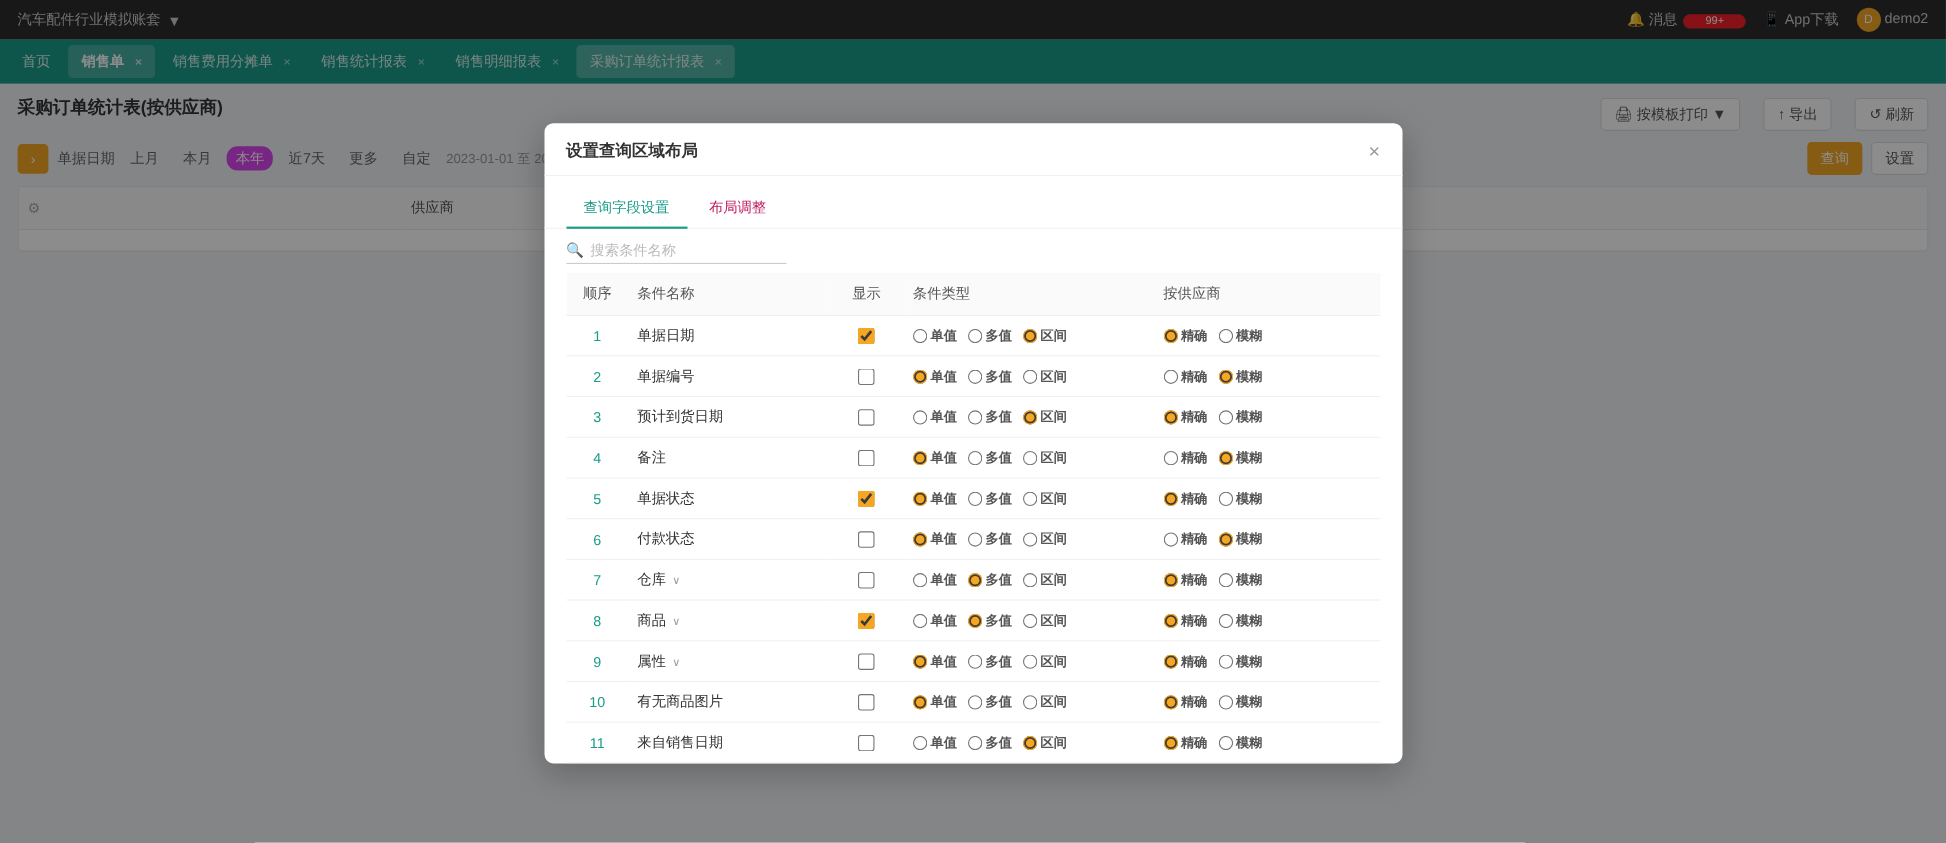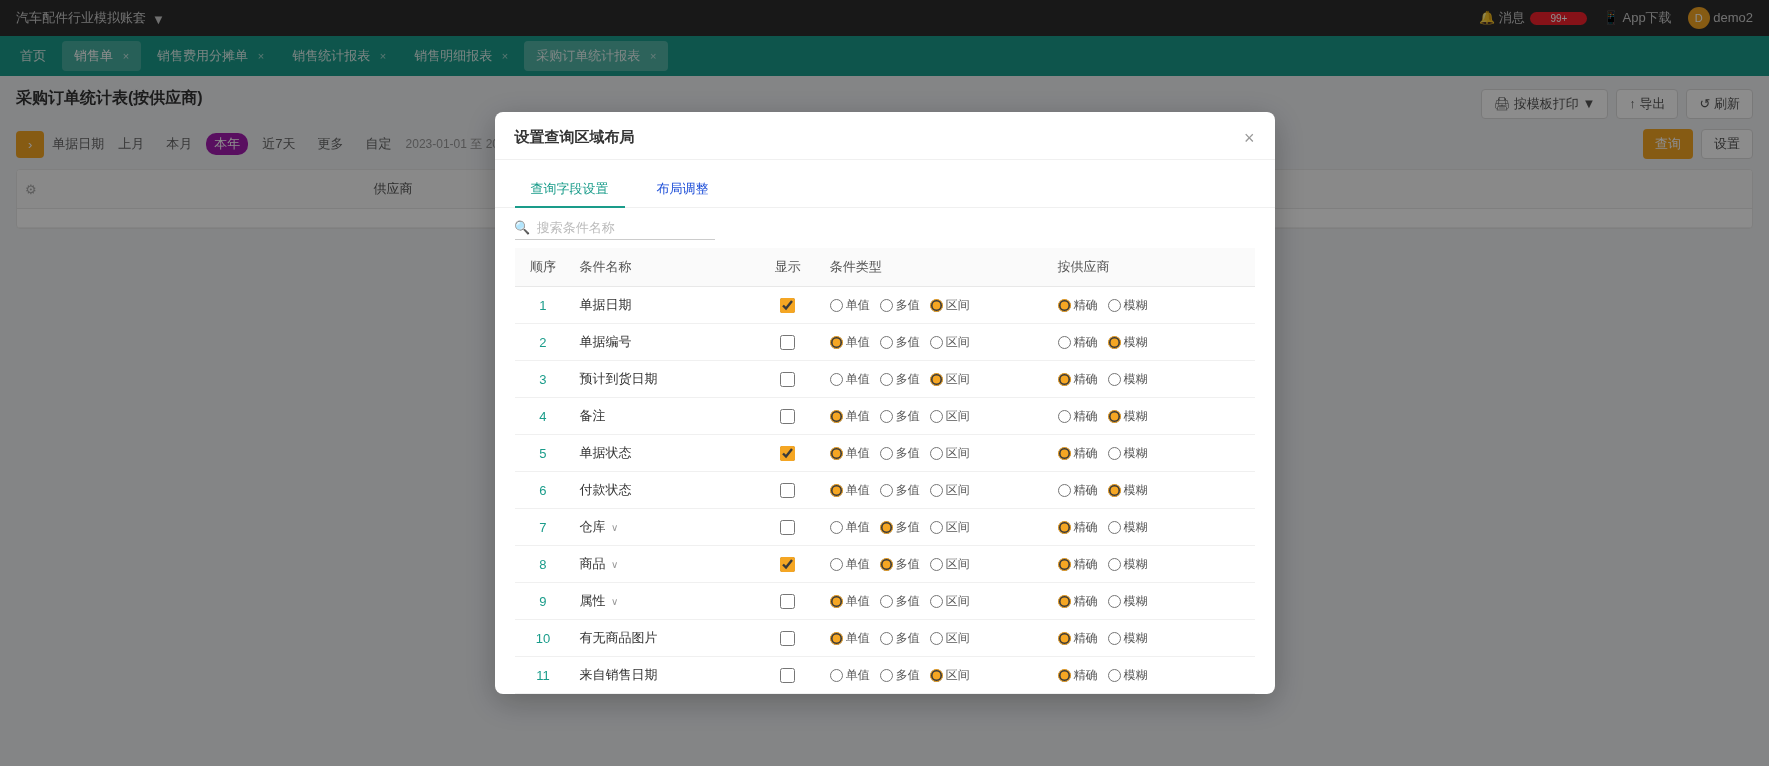--- a/index.html
+++ b/index.html
@@ -39,20 +39,21 @@
       color: rgba(255,255,255,0.85);
       padding: 6px 12px;
       border-radius: 4px;
       cursor: pointer;
       font-size: 13px;
       white-space: nowrap;
     }
     .nav-item.active-tab {
       background: rgba(255,255,255,0.2);
       color: white;
+      font-weight: bold;
     }
     .nav-item .close-x { margin-left: 6px; font-size: 11px; opacity: 0.7; }
 
     
     .page-content {
       padding: 12px 16px;
       position: relative;
     }
     .page-title {
       font-size: 16px;
@@ -72,21 +73,21 @@
       background: #f5a623;
       color: white;
       border: none;
       border-radius: 4px;
       padding: 6px 12px;
       cursor: pointer;
       font-size: 13px;
     }
     .date-filter { display: flex; align-items: center; gap: 6px; font-size: 13px; color: #666; }
     .date-btn { padding: 4px 8px; cursor: pointer; border-radius: 3px; }
-    .date-btn.active { background: #a21caf; color: white; border-radius: 10px; padding: 2px 8px; }
+    .date-btn.active { background: #d946ef; color: white; border-radius: 10px; padding: 2px 8px; }
     .date-range { color: #999; font-size: 12px; }
     .outline-btn {
       border: 1px solid #ddd;
       background: white;
       border-radius: 4px;
       padding: 5px 12px;
       cursor: pointer;
       font-size: 13px;
       color: #555;
     }
@@ -133,28 +134,28 @@
       cursor: pointer;
       font-size: 18px;
       color: #999;
       line-height: 1;
     }
 
     
     .dialog-tabs {
       display: flex;
       padding: 12px 20px 0;
-      gap: 16px;
+      gap: 4px;
       border-bottom: 1px solid #f0f0f0;
     }
     .dialog-tab {
       padding: 8px 16px;
       cursor: pointer;
       font-size: 13px;
-      color: #1d4ed8;
+      color: #be185d;
       border-bottom: 2px solid transparent;
       margin-bottom: -1px;
     }
     .dialog-tab.active {
       color: #1a9c8a;
       border-bottom-color: #1a9c8a;
       font-weight: 500;
     }
 
     
@@ -241,21 +242,21 @@
       align-items: center;
       gap: 3px;
       white-space: nowrap;
     }
     input[type="radio"] {
       accent-color: #f5a623;
       cursor: pointer;
       width: 13px;
       height: 13px;
     }
-    .radio-label { font-size: 12px; color: #555; }
+    .radio-label { font-size: 12px; color: #555; font-weight: bold; }
 
     
     .dialog-footer {
       padding: 16px 20px;
       display: flex;
       justify-content: flex-end;
       gap: 12px;
       border-top: 1px solid #f0f0f0;
     }
     .btn-cancel {
@@ -281,21 +282,21 @@
     
     .caret { font-size: 10px; margin-left: 2px; color: #999; }
 
     
     .page-header {
       display: flex;
       align-items: center;
       justify-content: space-between;
       margin-bottom: 10px;
     }
-    .header-right { display: flex; gap: 8px; align-items: center; }
+    .header-right { display: flex; gap: 21px; align-items: center; }
 
     
     .gear-icon { color: #aaa; cursor: pointer; }
   </style>
 </head>
 <body>
 
 <div class="top-bar">
   <div class="top-bar-left">
     <span>汽车配件行业模拟账套</span>

